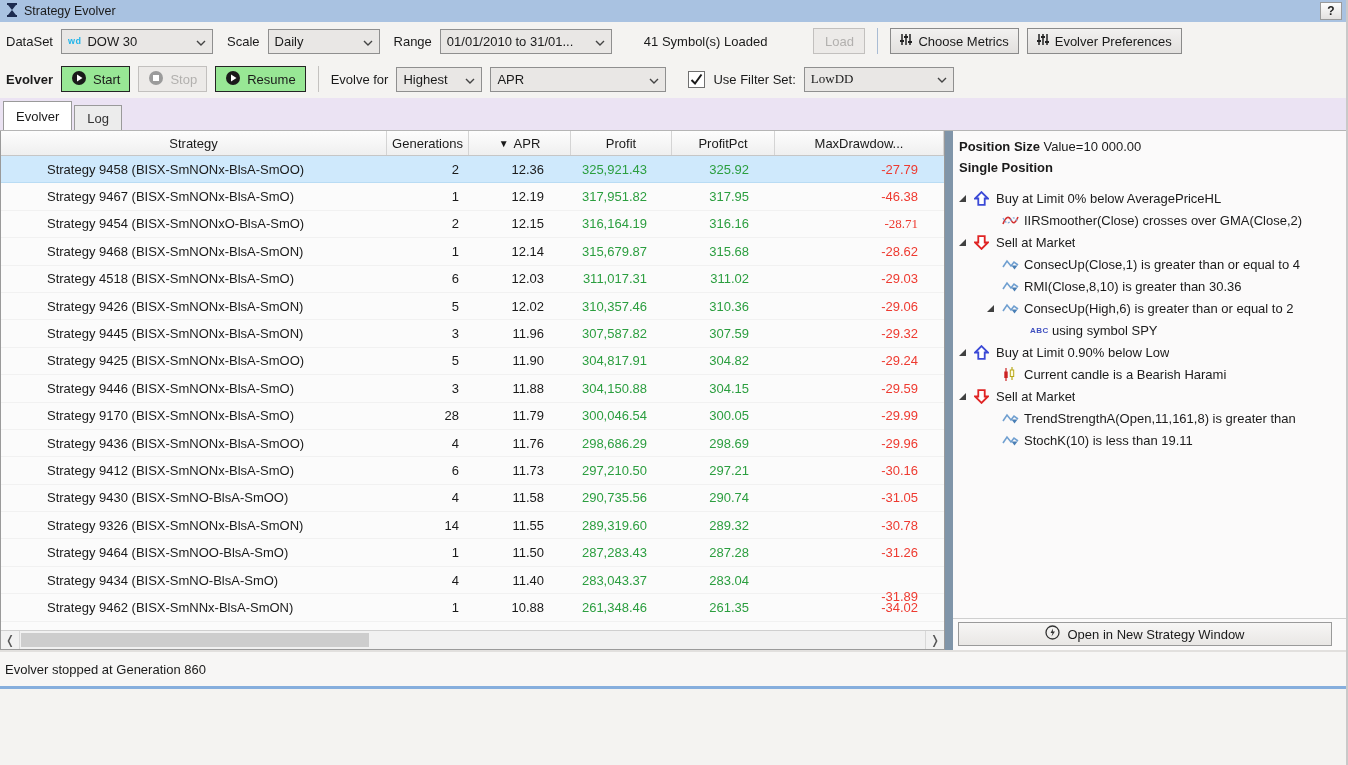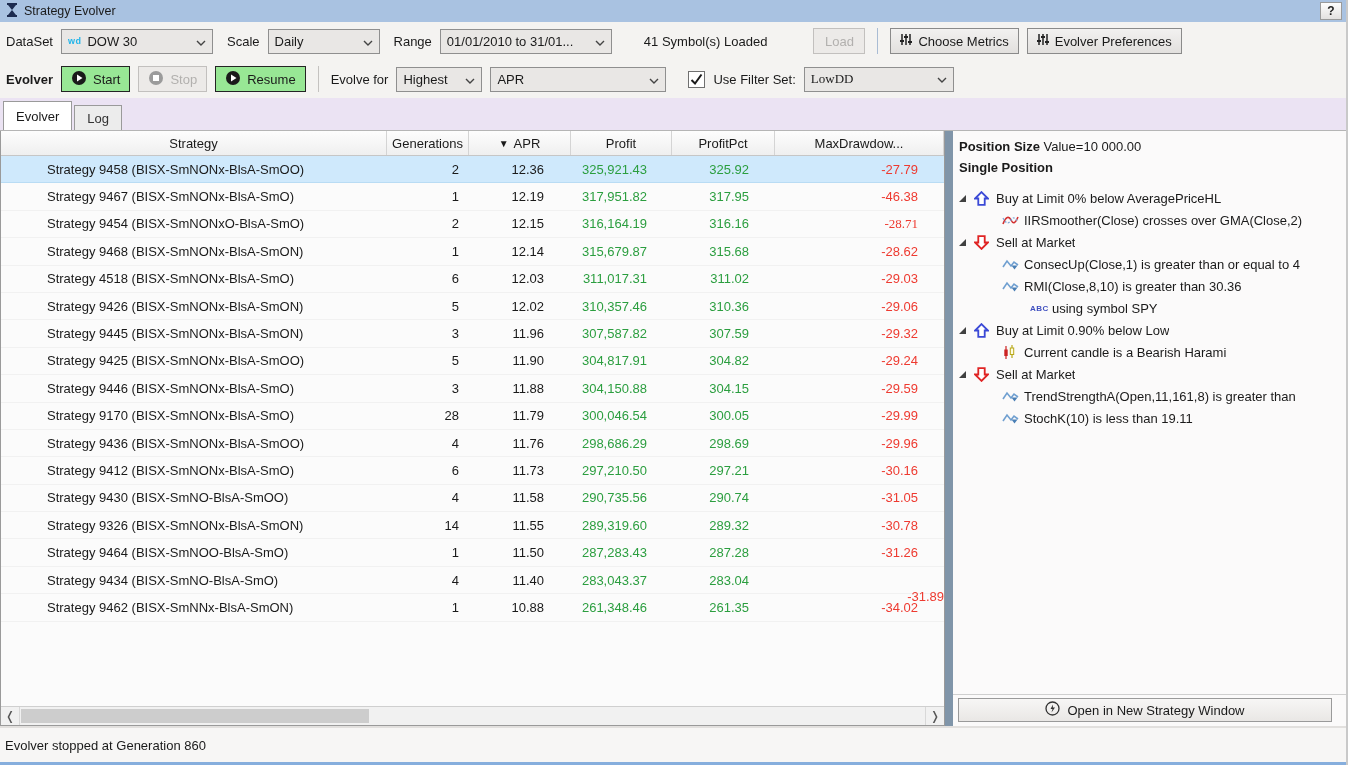--- a/index.html
+++ b/index.html
@@ -26,21 +26,21 @@
   .vsep { width:1px; height:26px; background:#a9bcd4; margin:0 4px; flex:none; }
   .checkbox { width:17px; height:17px; flex:none; }
 
   
   .tabstrip { height:32px; background:#ebe3f3; display:flex; align-items:flex-end; padding-left:3px; flex:none; }
   .tab { border:1px solid #9a9a9a; border-bottom:none; padding:0 12px; display:flex; align-items:center; }
   .tab.active { background:#ffffff; height:29px; z-index:2; }
   .tab.inactive { background:#ececec; height:25px; margin-left:2px; color:#333; }
 
   
-  .main { height:596px; display:flex; flex:none; border-top:1px solid #b5b5b5; }
+  .main { height:520px; display:flex; flex:none; border-top:1px solid #b5b5b5; }
   .left-panel { width:945px; flex:none; display:flex; flex-direction:column; border:1px solid #9a9a9a; border-top:none; background:#fbfbfb; }
   .grid { flex:1; overflow:hidden; display:flex; flex-direction:column; }
   .grid-header { height:25px; display:flex; flex:none; background:linear-gradient(#fdfdfd,#efefef); border-bottom:1px solid #c6c6c6; }
   .hcell { display:flex; align-items:center; justify-content:center; gap:5px; border-right:1px solid #d4d4d4; font-size:13px; overflow:hidden; white-space:nowrap; }
   .grid-body { flex:1; background:#fbfbfb; overflow:hidden; }
   .grid-row { height:27.4px; display:flex; align-items:center; border-bottom:1px solid #f1f1f1; background:#fbfbfb; }
   .grid-row.selected { background:#cfe9fc; border-bottom:1px solid #b9dcf4; }
   .cell { white-space:nowrap; overflow:hidden; font-size:13px; }
   .cell.c0 { padding-left:46px; }
   .cell.num { text-align:right; }
@@ -331,21 +331,21 @@
               <div class="cell num green" style="width: 101px; padding-right: 25px;">287,283.43</div>
               <div class="cell num green" style="width: 103px; padding-right: 26px;">287.28</div>
               <div class="cell num red" style="width: auto; flex: 1 1 0%; padding-right: 26px;">-31.26</div>
             </div>
             <div class="grid-row">
               <div class="cell c0" style="width: 386px; padding-right: 0px;">Strategy 9434 (BISX-SmNO-BlsA-SmO)</div>
               <div class="cell num" style="width: 82px; padding-right: 10px;">4</div>
               <div class="cell num" style="width: 102px; padding-right: 27px;">11.40</div>
               <div class="cell num green" style="width: 101px; padding-right: 25px;">283,043.37</div>
               <div class="cell num green" style="width: 103px; padding-right: 26px;">283.04</div>
-              <div class="cell num red" style="width: auto; flex: 1 1 0%;  margin-top: 32px;">-31.89</div>
+              <div class="cell num red" style="width: auto; flex: 1 1 0%; padding-right: 26px; margin-top: 32px;">-31.89</div>
             </div>
             <div class="grid-row">
               <div class="cell c0" style="width: 386px; padding-right: 0px;">Strategy 9462 (BISX-SmNNx-BlsA-SmON)</div>
               <div class="cell num" style="width: 82px; padding-right: 10px;">1</div>
               <div class="cell num" style="width: 102px; padding-right: 27px;">10.88</div>
               <div class="cell num green" style="width: 101px; padding-right: 25px;">261,348.46</div>
               <div class="cell num green" style="width: 103px; padding-right: 26px;">261.35</div>
               <div class="cell num red" style="width: auto; flex: 1 1 0%; padding-right: 26px;">-34.02</div>
             </div>
           </div>
@@ -423,20 +423,35 @@
             <span class="t-exp"></span>
             <span class="t-icon">
               <svg width="17" height="12" viewBox="0 0 17 12">
                 <polyline points="1,9 5,3 9,8 12,4 16,7" fill="none" stroke="#6f9fd0" stroke-width="1.6"></polyline>
                 <polygon points="9.5,7.5 15.5,7.5 12.5,11.5" fill="#4a7fb5"></polygon>
               </svg>
             </span>
             <span class="t-label">RMI(Close,8,10) is greater than 30.36</span>
           </div>
           <div class="tree-item">
+            <span class="t-spacer" style="width: 33px;"></span>
+            <span class="t-exp">
+              <svg width="9" height="9" viewBox="0 0 9 9">
+                <polygon points="8,1 8,8 1,8" fill="#404040"></polygon>
+              </svg>
+            </span>
+            <span class="t-icon">
+              <svg width="17" height="12" viewBox="0 0 17 12">
+                <polyline points="1,9 5,3 9,8 12,4 16,7" fill="none" stroke="#6f9fd0" stroke-width="1.6"></polyline>
+                <polygon points="9.5,7.5 15.5,7.5 12.5,11.5" fill="#4a7fb5"></polygon>
+              </svg>
+            </span>
+            <span class="t-label">ConsecUp(High,6) is greater than or equal to 2</span>
+          </div>
+          <div class="tree-item">
             <span class="t-spacer" style="width: 61px;"></span>
             <span class="t-exp"></span>
             <span class="t-icon">
               <span class="abc-glyph">ABC</span>
             </span>
             <span class="t-label">using symbol SPY</span>
           </div>
           <div class="tree-item">
             <span class="t-spacer" style="width: 5px;"></span>
             <span class="t-exp">

